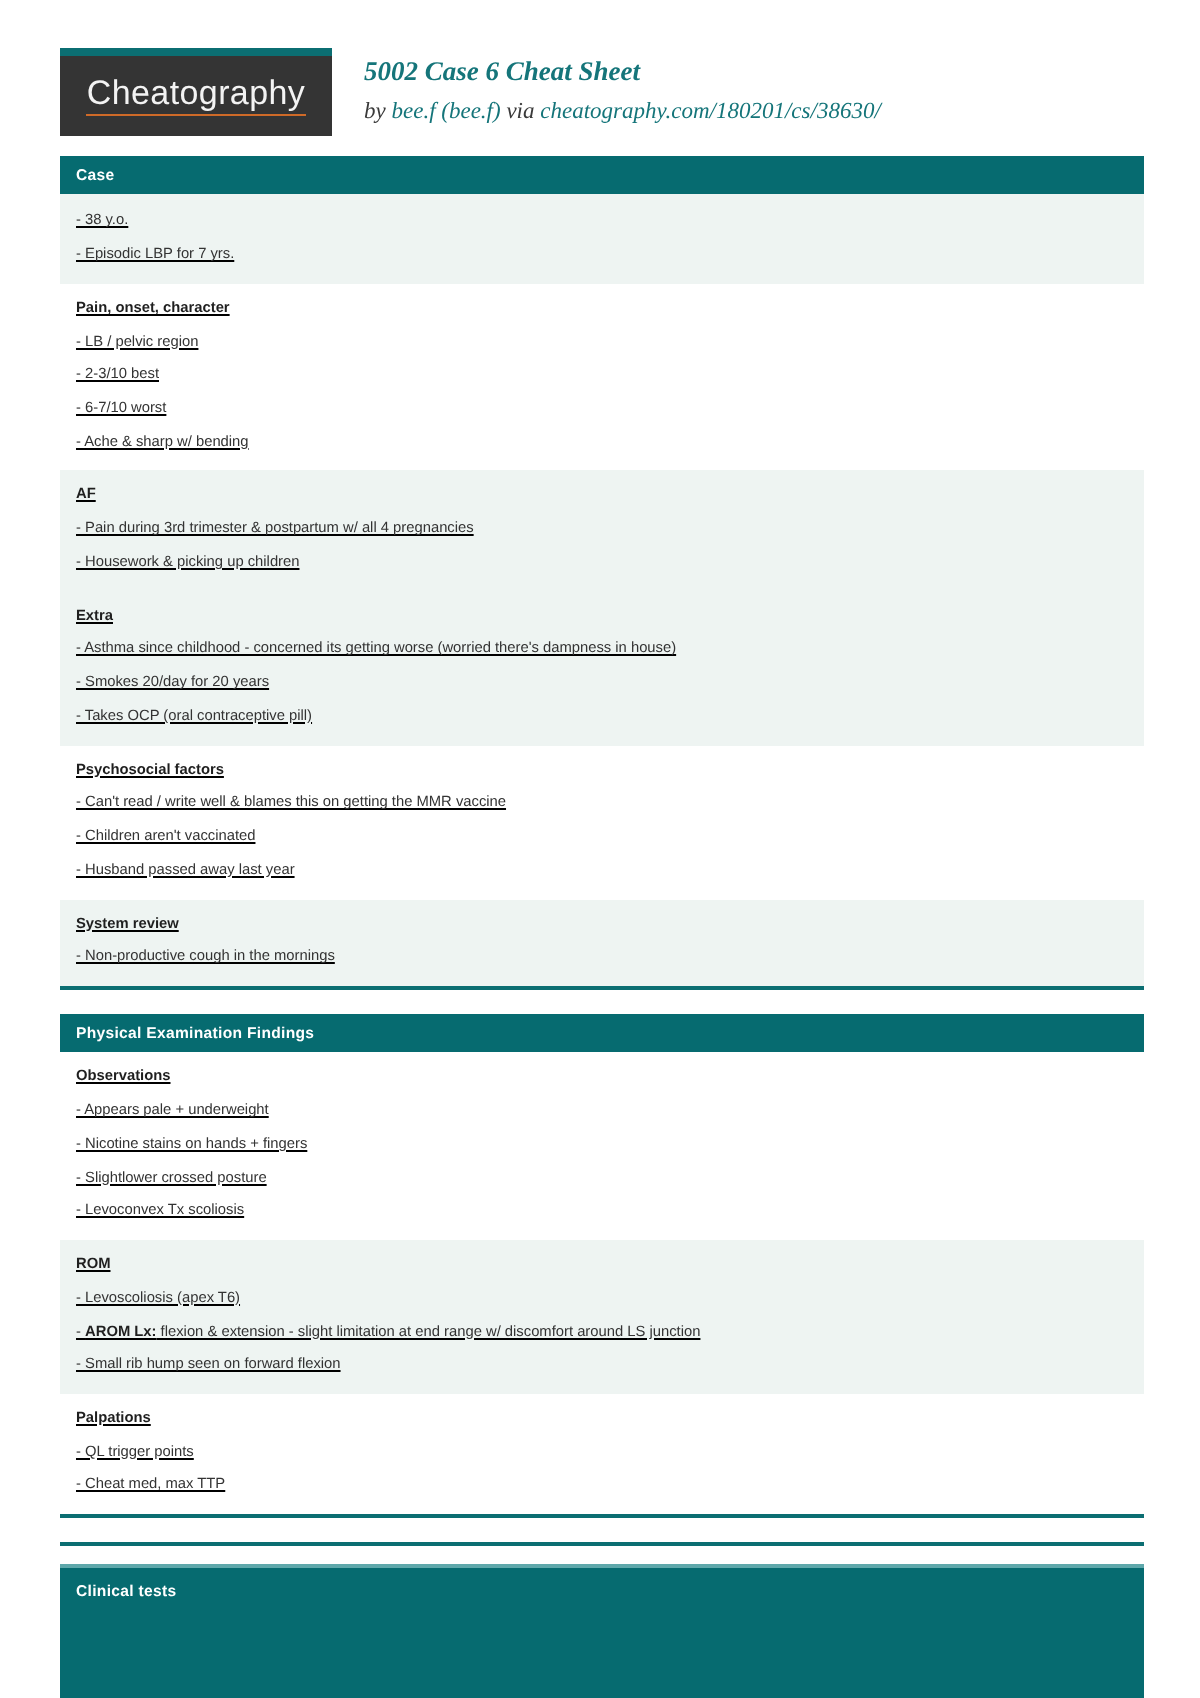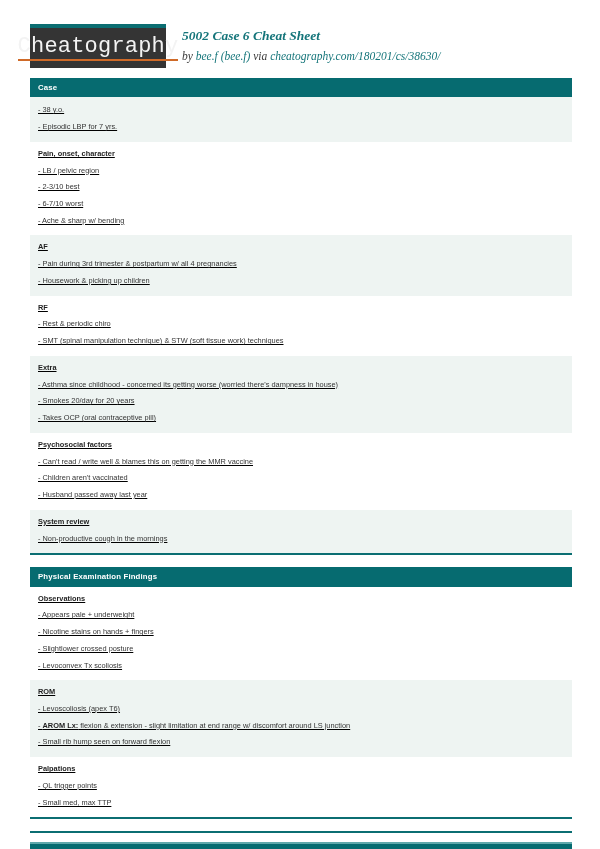--- a/index.html
+++ b/index.html
@@ -34,22 +34,22 @@
     height: 44px;
     background: #343434;
     border-top: 4px solid #0b6e72;
     box-sizing: border-box;
     display: flex;
     align-items: center;
     justify-content: center;
     flex: 0 0 auto;
   }
   .logo-text {
-    font-family: Liberation Mono, monospace;
-    font-size: 22px;
+    font-family: Liberation Sans, sans-serif;
+    font-size: 17px;
     color: #f3f3f3;
     letter-spacing: 0.2px;
     line-height: 1;
     position: relative;
     padding-bottom: 3px;
     white-space: nowrap;
     background-image: linear-gradient(#cf6a28, #cf6a28);
     background-repeat: repeat-x;
     background-size: 100% 1.5px;
     background-position: 0 100%;
@@ -168,25 +168,20 @@
               <div class="line">- LB / pelvic region</div>
               <div class="line">- 2-3/10 best</div>
               <div class="line">- 6-7/10 worst</div>
               <div class="line">- Ache &amp; sharp w/ bending</div>
             </div>
             <div class="group shade">
               <div class="group-title">AF</div>
               <div class="line">- Pain during 3rd trimester &amp; postpartum w/ all 4 pregnancies</div>
               <div class="line">- Housework &amp; picking up children</div>
             </div>
-            <div class="group plain">
-              <div class="group-title">RF</div>
-              <div class="line">- Rest &amp; periodic chiro</div>
-              <div class="line">- SMT (spinal manipulation technique) &amp; STW (soft tissue work) techniques</div>
-            </div>
             <div class="group shade">
               <div class="group-title">Extra</div>
               <div class="line">- Asthma since childhood - concerned its getting worse (worried there's dampness in house)</div>
               <div class="line">- Smokes 20/day for 20 years</div>
               <div class="line">- Takes OCP (oral contraceptive pill)</div>
             </div>
             <div class="group plain">
               <div class="group-title">Psychosocial factors</div>
               <div class="line">- Can't read / write well &amp; blames this on getting the MMR vaccine</div>
               <div class="line">- Children aren't vaccinated</div>
@@ -210,21 +205,21 @@
             </div>
             <div class="group shade">
               <div class="group-title">ROM</div>
               <div class="line">- Levoscoliosis (apex T6)</div>
               <div class="line">- <b>AROM Lx:</b> flexion &amp; extension - slight limitation at end range w/ discomfort around LS junction</div>
               <div class="line">- Small rib hump seen on forward flexion</div>
             </div>
             <div class="group plain">
               <div class="group-title">Palpations</div>
               <div class="line">- QL trigger points</div>
-              <div class="line">- Small med, max TTP</div>
+              <div class="line">- Cheat med, max TTP</div>
             </div>
           </div>
         </div>
       </div>
 
     <div class="spacer-rule"></div>
 
     <div class="panel-wrap">
       <div class="panel-empty">
         <div class="block-header">Clinical tests</div>

